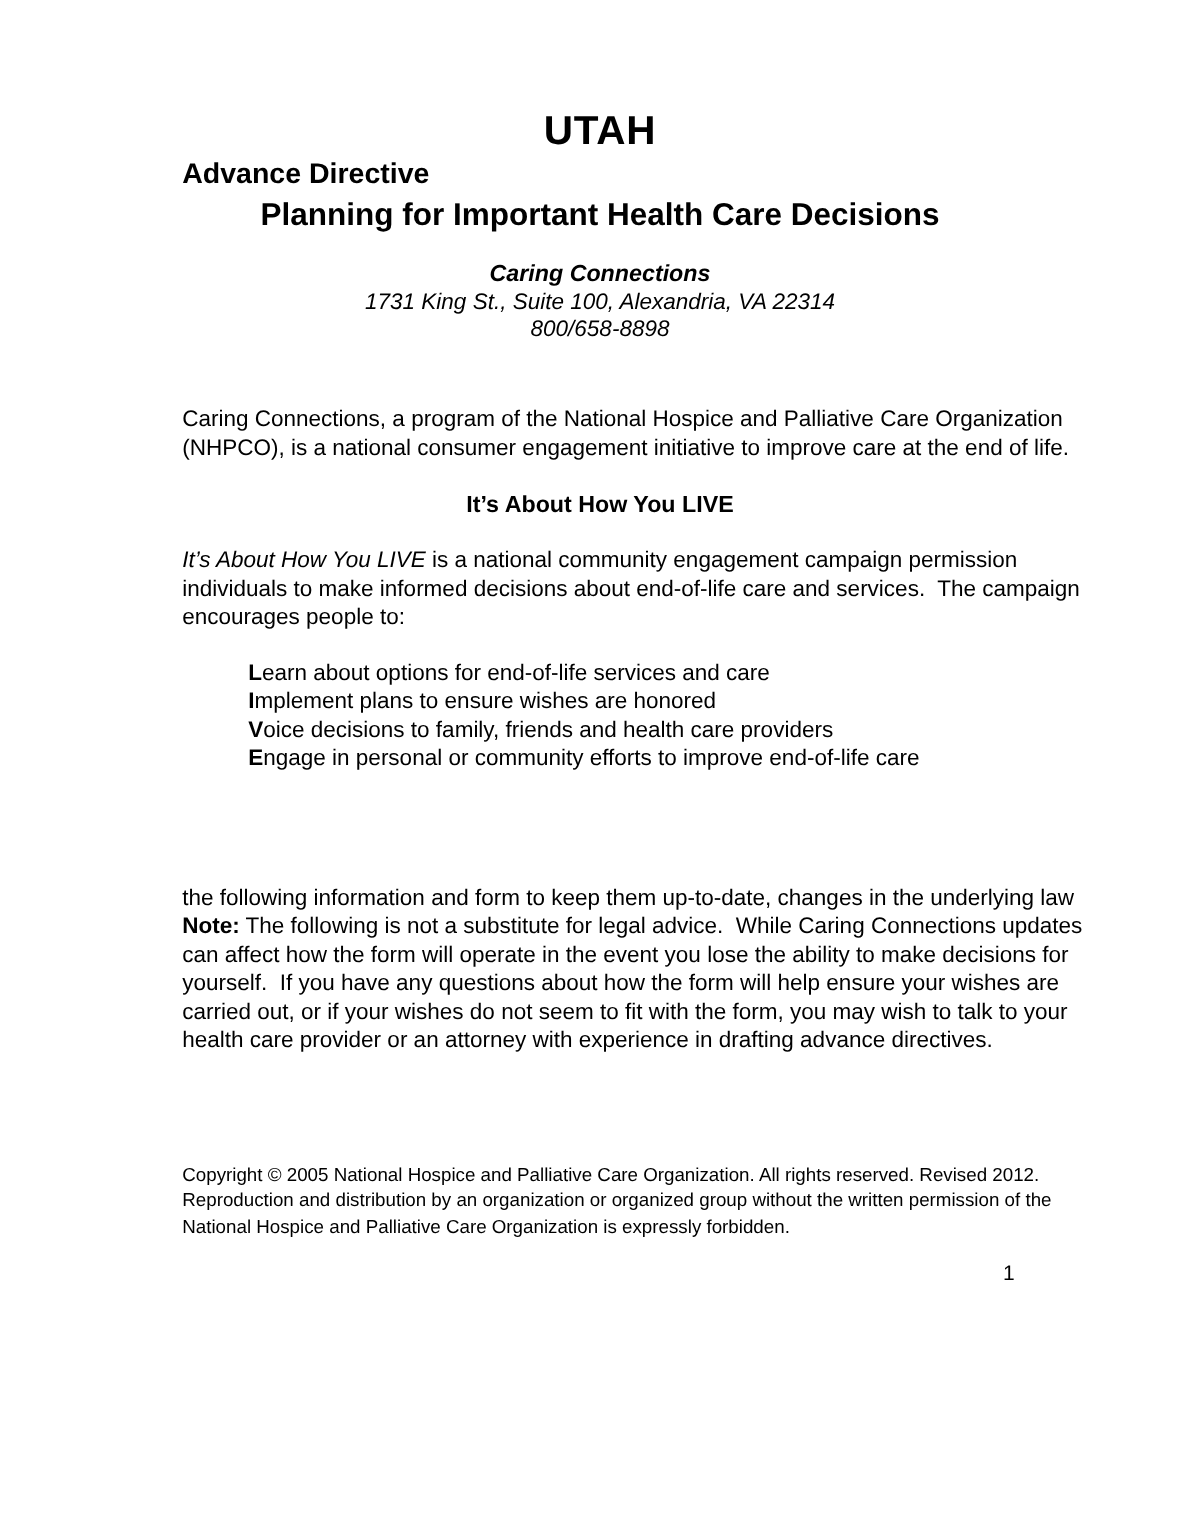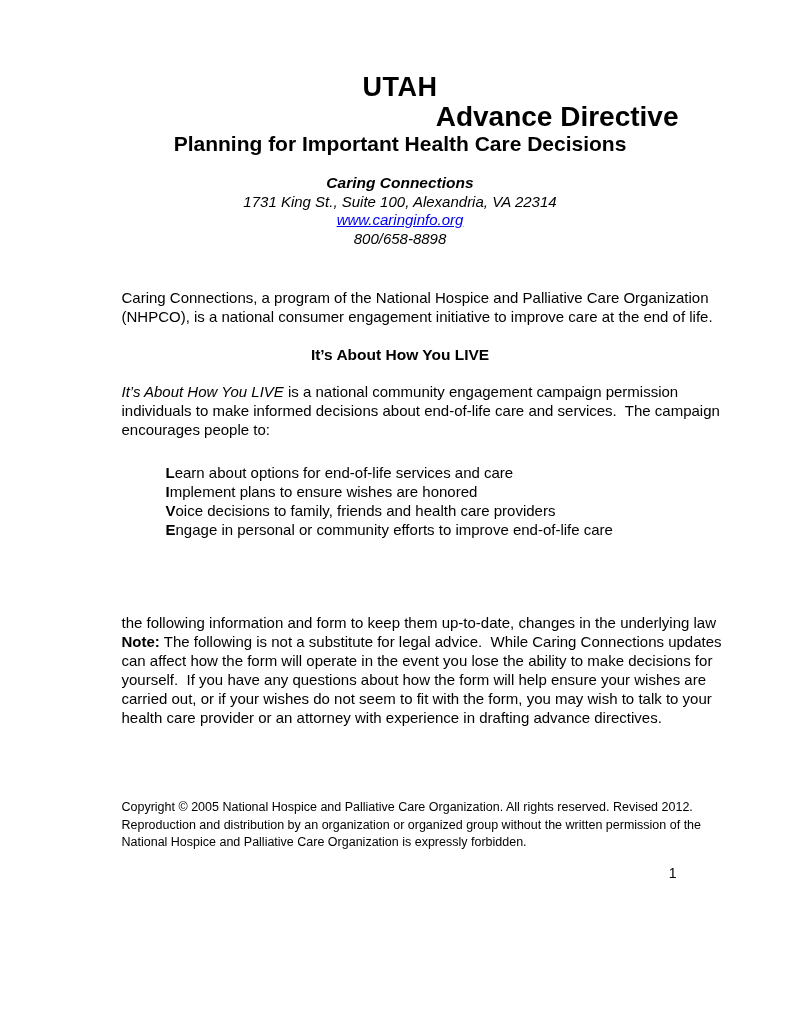--- a/index.html
+++ b/index.html
@@ -11,32 +11,32 @@
     background: #ffffff;
     color: #000000;
     font-family: "Liberation Sans", sans-serif;
     box-sizing: border-box;
     padding: 72px 66px 0 75px;
     overflow: hidden;
   }
   .line { font-size: 15px; line-height: 19px; white-space: pre; }
   
   .h-state    { font-size: 27px; font-weight: bold; text-align: center; line-height: 30px; letter-spacing: 0.5px; }
-  .h-title    { font-size: 28px; font-weight: bold; text-align: right; line-height: 29px; }
+  .h-title    { font-size: 19px; font-weight: bold; text-align: left; line-height: 29px; }
   .h-subtitle { font-size: 21px; font-weight: bold; text-align: center; line-height: 25px; }
   
   .org-block { margin-top: 18px; text-align: center; font-style: italic; font-size: 15px; line-height: 18.5px; }
   .org-name  { font-weight: bold; font-size: 15.5px; }
   .org-link  { color: var(--link-color, #0000EE); text-decoration: underline; cursor: pointer; }
   
   .intro    { margin-top: 40px; }
   .live-heading { margin: 19px 0 0 0; font-size: 15.5px; font-weight: bold; text-align: center; line-height: 19px; }
   .campaign { margin-top: 18px; }
   .campaign .ital { font-style: italic; }
-  .live-list { margin-top: 24px; padding-left: 44px; }
+  .live-list { margin-top: 18px; padding-left: 44px; }
   .live-list b { font-weight: bold; }
   .note { margin-top: 74px; }
   .note b { font-weight: bold; }
   
   .copyright { margin-top: 72px; }
   .fline { font-size: 12.5px; line-height: 17.5px; white-space: pre; }
   .page-number { margin-top: 13px; text-align: right; font-size: 14px; line-height: 17px; padding-right: 2px; }
 </style>
 </head>
 <body>
@@ -45,21 +45,20 @@
 
   <header>
     <div class="h-state">UTAH</div>
     <div class="h-title">Advance Directive</div>
     <div class="h-subtitle">Planning for Important Health Care Decisions</div>
   </header>
 
   <section class="org-block">
     <div class="org-name">Caring Connections</div>
     <div>1731 King St., Suite 100, Alexandria, VA 22314</div>
-    <div><a class="org-link">www.caringinfo.org</a></div>
     <div>800/658-8898</div>
   </section>
 
   <section class="intro">
     <div class="line">Caring Connections, a program of the National Hospice and Palliative Care Organization</div>
     <div class="line">(NHPCO), is a national consumer engagement initiative to improve care at the end of life.</div>
   </section>
 
   <h2 class="live-heading">It’s About How You LIVE</h2>
 

